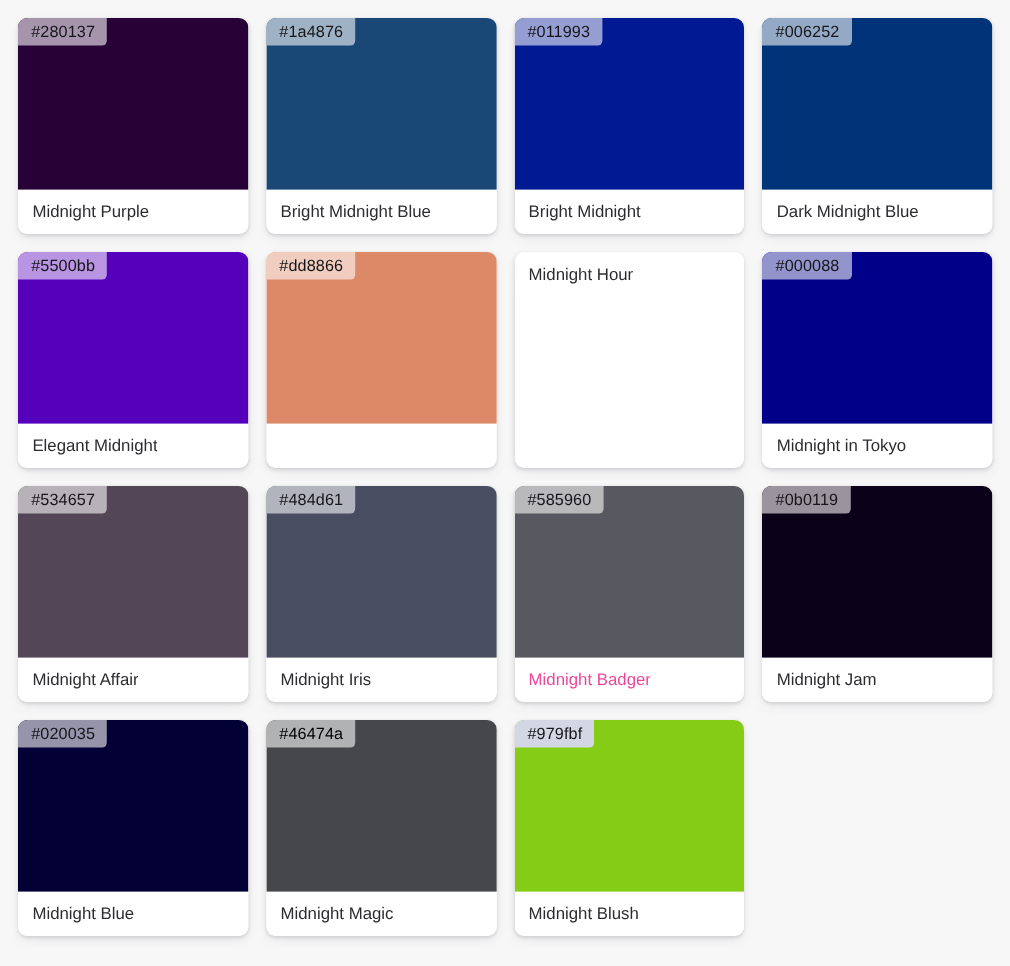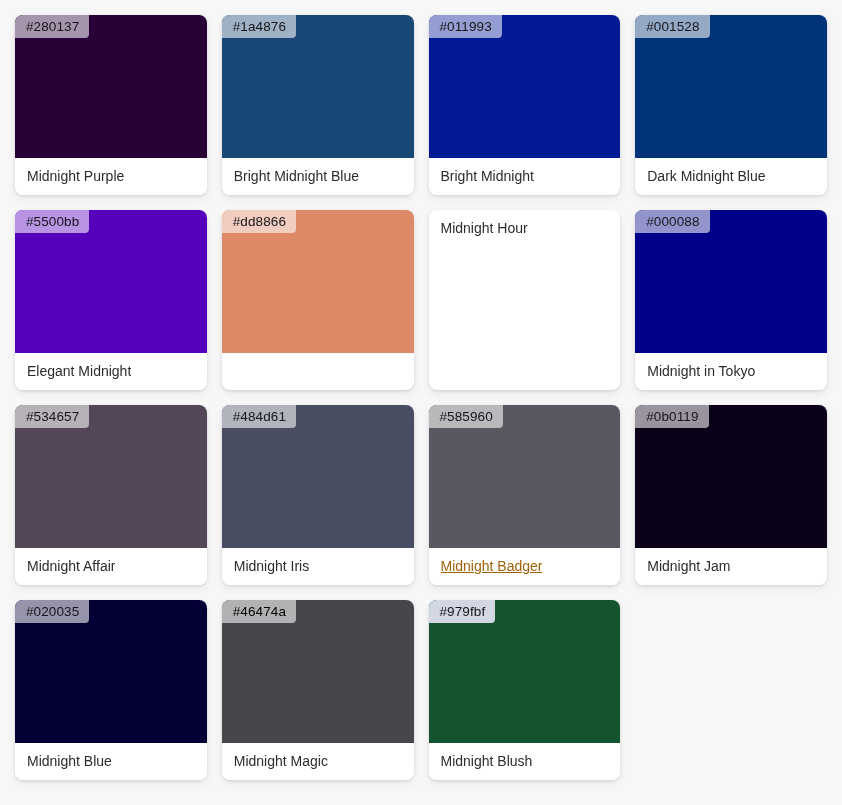--- a/index.html
+++ b/index.html
@@ -98,21 +98,21 @@
     <div class="color-card">
       <div class="swatch" style="background: rgb(1, 25, 147);">
         <span class="hex-badge" style="background: rgb(148, 158, 210); color: rgb(22, 22, 26);">#011993</span>
       </div>
       <div class="card-footer">
         <span class="color-name" style="color: rgb(44, 44, 48);">Bright Midnight</span>
       </div>
     </div>
     <div class="color-card">
       <div class="swatch" style="background: rgb(0, 51, 119);">
-        <span class="hex-badge" style="background: rgb(148, 169, 198); color: rgb(22, 22, 26);">#001528</span>
+        <span class="hex-badge" style="background: rgb(148, 169, 198); color: rgb(22, 22, 26);">#006252</span>
       </div>
       <div class="card-footer">
         <span class="color-name" style="color: rgb(44, 44, 48);">Dark Midnight Blue</span>
       </div>
     </div>
     <div class="color-card">
       <div class="swatch" style="background: rgb(85, 0, 187);">
         <span class="hex-badge" style="background: rgb(184, 148, 226); color: rgb(22, 22, 26);">#5500bb</span>
       </div>
       <div class="card-footer">
@@ -151,21 +151,21 @@
       </div>
       <div class="card-footer">
         <span class="color-name" style="color: rgb(44, 44, 48);">Midnight Iris</span>
       </div>
     </div>
     <div class="color-card">
       <div class="swatch" style="background: rgb(88, 89, 96);">
         <span class="hex-badge" style="background: rgb(185, 185, 188); color: rgb(22, 22, 26);">#585960</span>
       </div>
       <div class="card-footer">
-        <span class="color-name" style="color: #a16207; text-decoration: underline;">Midnight Badger</span>
+        <span class="color-name" style="color: #ec4899;">Midnight Badger</span>
       </div>
     </div>
     <div class="color-card">
       <div class="swatch" style="background: rgb(11, 1, 25);">
         <span class="hex-badge" style="background: rgb(153, 148, 158); color: rgb(22, 22, 26);">#0b0119</span>
       </div>
       <div class="card-footer">
         <span class="color-name" style="color: rgb(44, 44, 48);">Midnight Jam</span>
       </div>
     </div>
@@ -179,20 +179,20 @@
     </div>
     <div class="color-card">
       <div class="swatch" style="background: rgb(70, 71, 74);">
         <span class="hex-badge" style="background: rgb(177, 178, 179); color: #000000;">#46474a</span>
       </div>
       <div class="card-footer">
         <span class="color-name" style="color: rgb(44, 44, 48);">Midnight Magic</span>
       </div>
     </div>
     <div class="color-card">
-      <div class="swatch" style="background: #14532d; text-align: center;">
+      <div class="swatch" style="background: #84cc16; text-align: center;">
         <span class="hex-badge" style="background: rgb(211, 215, 228); color: rgb(22, 22, 26);">#979fbf</span>
       </div>
       <div class="card-footer">
         <span class="color-name" style="color: rgb(44, 44, 48);">Midnight Blush</span>
       </div>
     </div>
   </main>
 
 </body></html>

